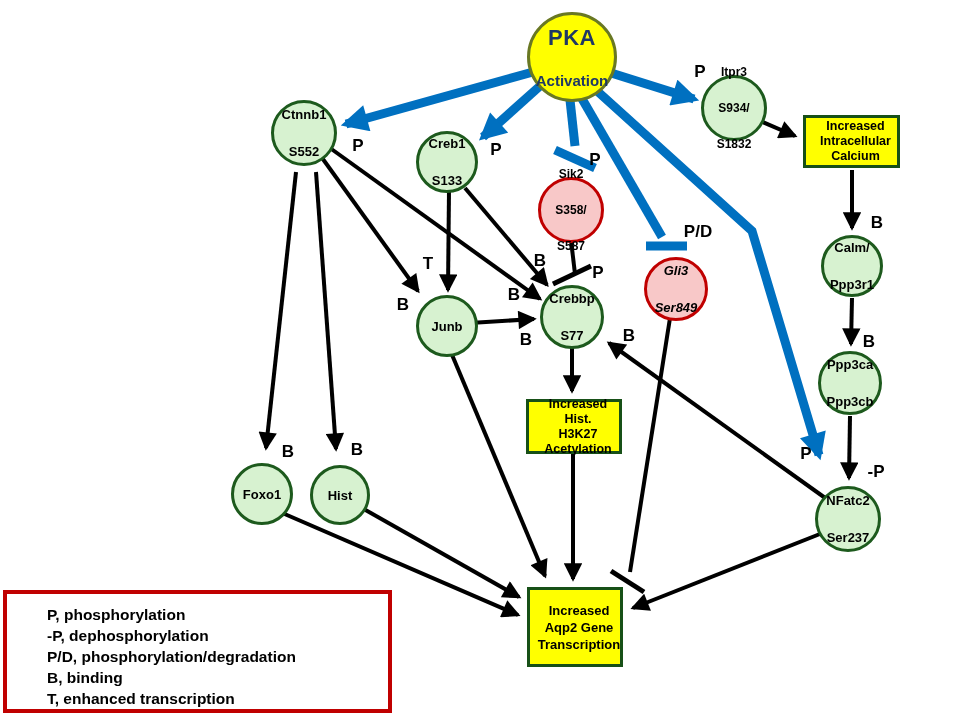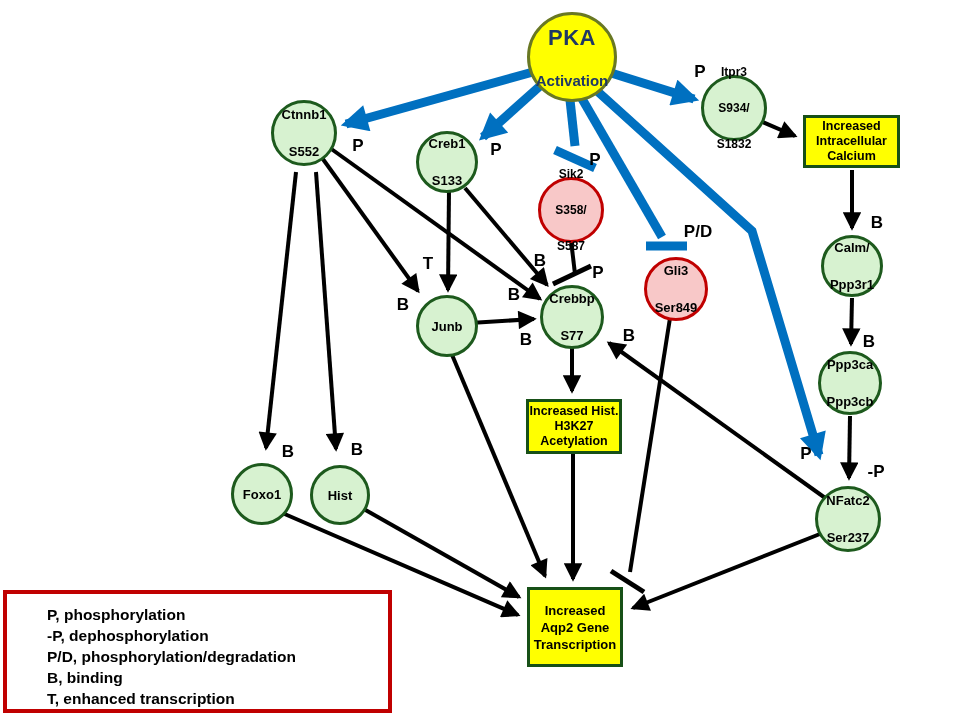--- a/index.html
+++ b/index.html
@@ -11,21 +11,21 @@
         display:flex;flex-direction:column;align-items:center;justify-content:center;
         text-align:center;font-weight:bold;color:#000;font-size:13px;line-height:15px;gap:22px;}
   .node.pink{background:#f8c8c8;border-color:#c00000;}
   .node.small-text{font-size:12px;line-height:14px;}
   .node.pka{background:#ffff00;border:3px solid #697823;color:#1f3864;z-index:2;}
   .node.pka .big{font-size:22px;line-height:24px;letter-spacing:0.5px;}
   .node.pka .sub{font-size:15px;line-height:17px;}
   .ybox{position:absolute;z-index:2;box-sizing:border-box;background:#ffff00;
         border:3px solid #175017;display:flex;flex-direction:column;align-items:center;
         justify-content:center;text-align:center;font-weight:bold;color:#000;
-        font-size:12.5px;line-height:15px;}
+        font-size:12.5px;line-height:15px;padding-left:8px;}
   .ybox.big{font-size:13px;line-height:17px;}
   .edge-label{position:absolute;z-index:3;font-weight:bold;color:#000;font-size:17px;
         transform:translate(-50%,-50%);white-space:nowrap;}
   #legend{position:absolute;left:3px;top:574px;width:389px;height:123px;z-index:2;
         box-sizing:border-box;border:4px solid #c00000;background:#ffffff;
         padding:10px 0 0 40px;margin-top:16px;}
   #legend .legend-line{font-weight:bold;font-size:15.5px;line-height:21px;color:#000;
         white-space:nowrap;}
 </style>
 </head>
@@ -100,21 +100,21 @@
     <span>S934/</span>
     <span>S1832</span>
   </div>
 
   <div class="node pink small-text" style="left:538px;top:177px;width:66px;height:66px;">
     <span>Sik2</span>
     <span>S358/</span>
     <span>S587</span>
   </div>
 
-  <div class="node pink" style="left:644px;top:257px;width:64px;height:64px;">
+  <div class="node pink" style="left:644px;top:257px;width:64px;height:64px;font-style:italic;">
     <span>Gli3</span>
     <span>Ser849</span>
   </div>
 
   <div class="node" style="left:416px;top:295px;width:62px;height:62px;">
     <span>Junb</span>
   </div>
 
   <div class="node" style="left:540px;top:285px;width:64px;height:64px;">
     <span>Crebbp</span>

